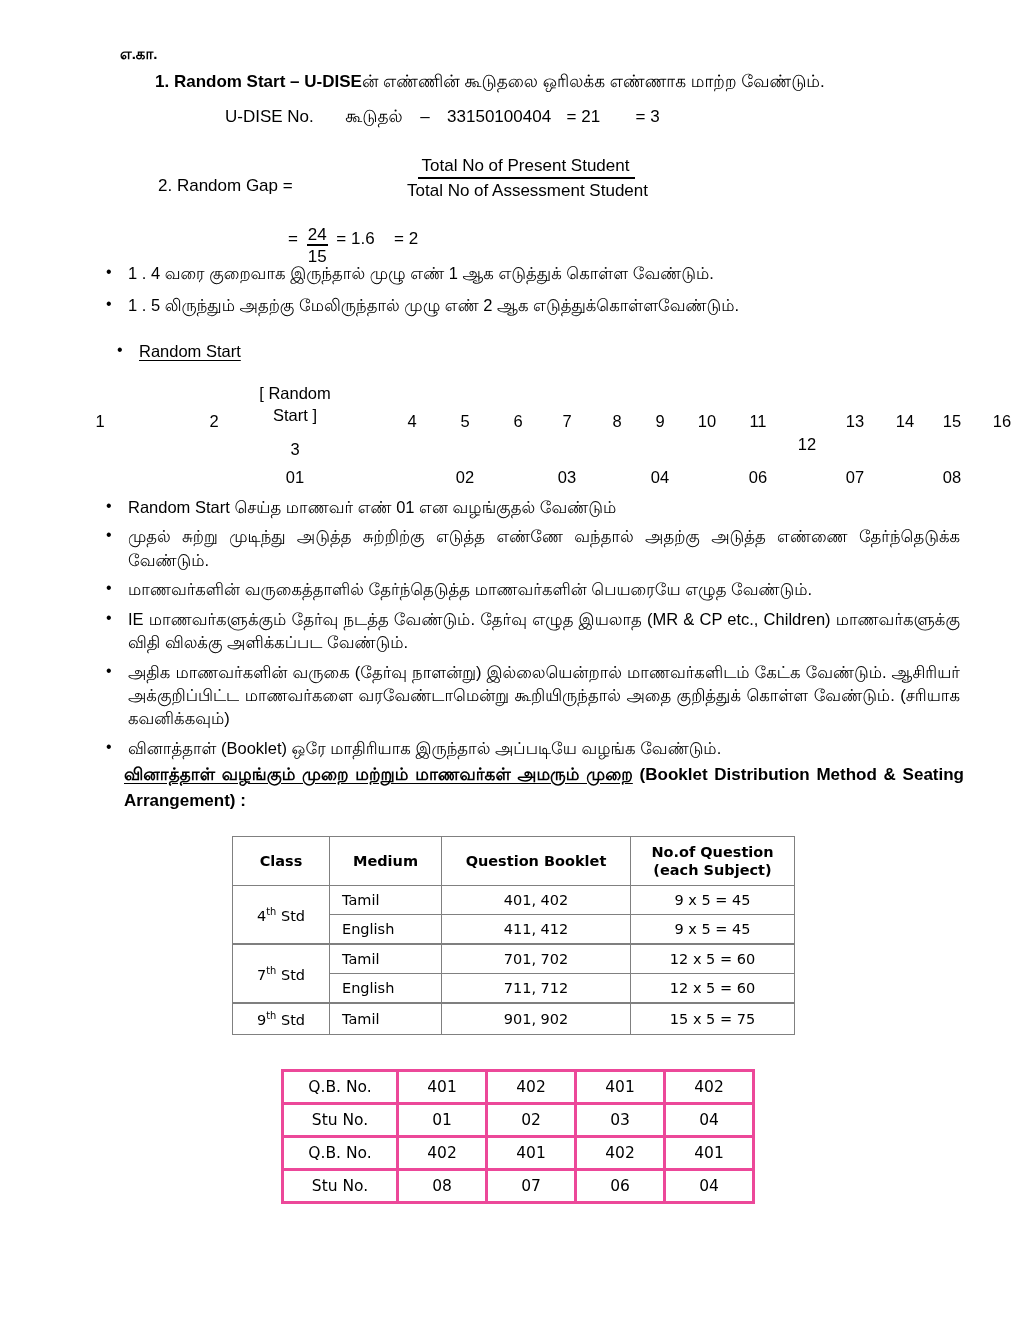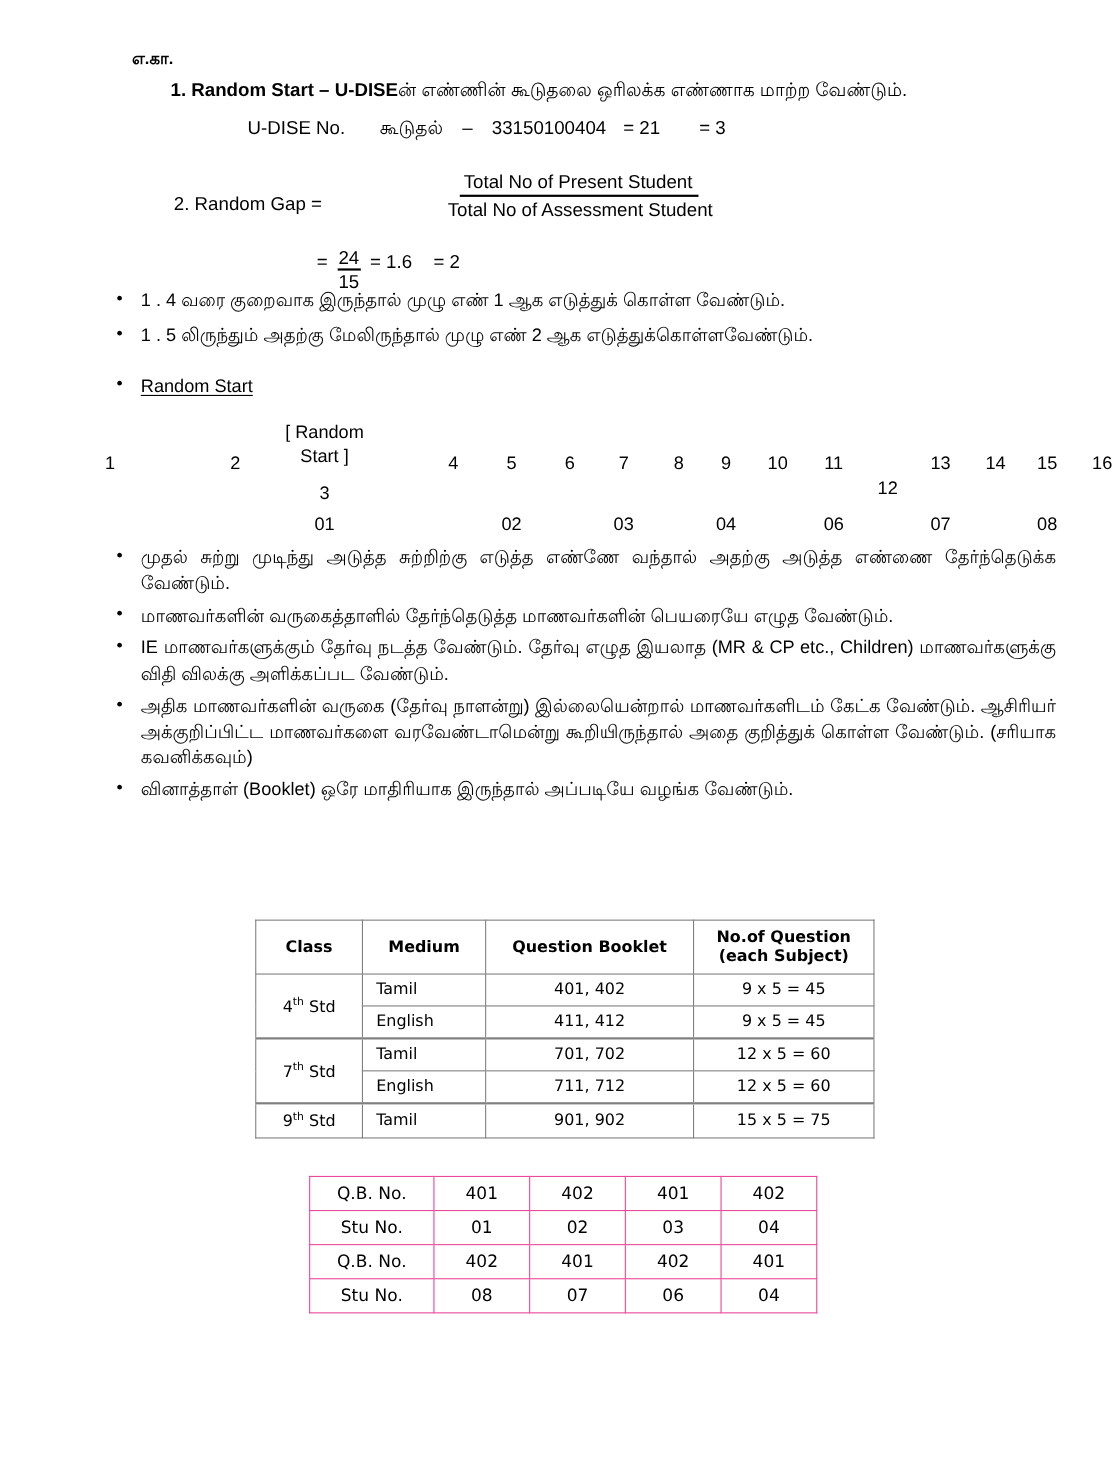--- a/index.html
+++ b/index.html
@@ -121,21 +121,21 @@
 
   .tamil { font-family: "Liberation Sans", "DejaVu Sans", sans-serif; }
 
   .bl-rule {
     left: 98px; top: 262px;
     width: 860px;
   }
   .bl-rule li { margin-bottom: 9px; }
 
   .rs-head {
-    left: 98px; top: 340px;
+    left: 109px; top: 340px;
     width: 400px;
   }
   .rs-head li { font-size: 18px; }
   .rs-head li .u {
     text-decoration: underline;
     text-underline-offset: 3px;
     font-weight: normal;
   }
 
   
@@ -210,21 +210,21 @@
   .tbl1 .c-medium { width: 95px; }
   .tbl1 .c-qb     { width: 180px; }
   .tbl1 .c-noq    { width: 155px; }
   .tbl1 .thick-top { border-top: 2px solid #7f7f7f; }
   sup { font-size: 0.68em; vertical-align: super; }
 
   .tbl2 {
     left: 281px; top: 1069px;
   }
   .tbl2 td {
-    border: 1px solid #ec4899;
+    border: 3px solid #ec4899;
     font-size: 15.5px;
     padding: 6px 4px;
     text-align: center;
     vertical-align: middle;
   }
   .tbl2 .c-lbl { width: 104px; }
   .tbl2 .c-val { width: 78px; }
 </style>
 </head>
 <body>
@@ -304,27 +304,32 @@
         <div class="cell" style="left: 358px; width: 34px;">02</div>
         <div class="cell" style="left: 460px; width: 34px;">03</div>
         <div class="cell" style="left: 553px; width: 34px;">04</div>
         <div class="cell" style="left: 651px; width: 34px;">06</div>
         <div class="cell" style="left: 748px; width: 34px;">07</div>
         <div class="cell" style="left: 845px; width: 34px;">08</div>
       </div>
   </div>
 
   <ul class="abs blist bl-proc tamil" id="proc-list">
+      <li>Random Start  செய்த மாணவர் எண் 01 என வழங்குதல் வேண்டும்</li>
       <li>முதல் சுற்று முடிந்து அடுத்த சுற்றிற்கு எடுத்த எண்ணே வந்தால் அதற்கு அடுத்த எண்ணை தேர்ந்தெடுக்க வேண்டும்.</li>
       <li>மாணவர்களின் வருகைத்தாளில் தேர்ந்தெடுத்த மாணவர்களின் பெயரையே எழுத வேண்டும்.</li>
       <li>IE மாணவர்களுக்கும் தேர்வு நடத்த வேண்டும். தேர்வு எழுத இயலாத (MR &amp; CP etc., Children) மாணவர்களுக்கு விதி விலக்கு அளிக்கப்பட வேண்டும்.</li>
       <li>அதிக மாணவர்களின் வருகை (தேர்வு நாளன்று) இல்லையென்றால் மாணவர்களிடம் கேட்க வேண்டும். ஆசிரியர் அக்குறிப்பிட்ட மாணவர்களை வரவேண்டாமென்று கூறியிருந்தால் அதை குறித்துக் கொள்ள வேண்டும். (சரியாக கவனிக்கவும்)</li>
       <li>வினாத்தாள் (Booklet) ஒரே மாதிரியாக இருந்தால் அப்படியே வழங்க வேண்டும்.</li>
     </ul>
 
+  <div class="abs booklet-head">
+    <span class="u tamil">வினாத்தாள் வழங்கும் முறை மற்றும் மாணவர்கள் அமரும் முறை</span>
+    <span>(Booklet Distribution Method &amp; Seating Arrangement) :</span>
+  </div>
 
   <table class="abs tbl1" id="booklet-table">
     <thead>
       <tr>
         <th class="c-class">Class</th>
         <th class="c-medium">Medium</th>
         <th class="c-qb">Question Booklet</th>
         <th class="c-noq">
           <span>No.of Question</span><br>
           <span>(each Subject)</span>

